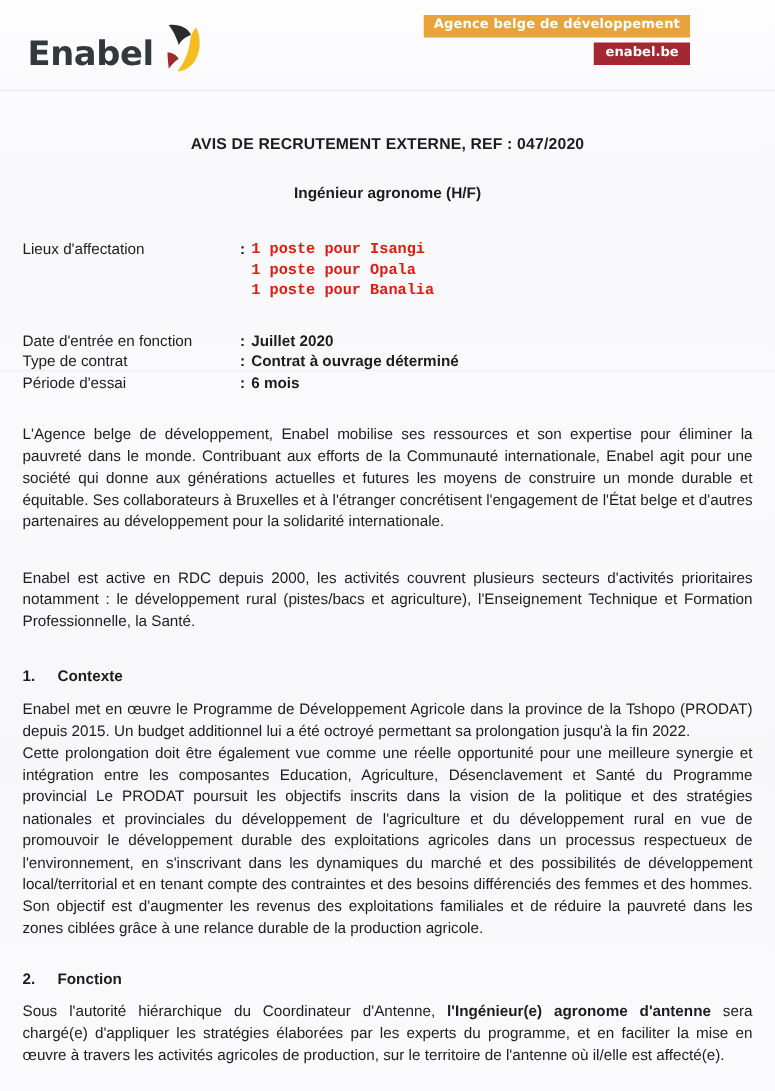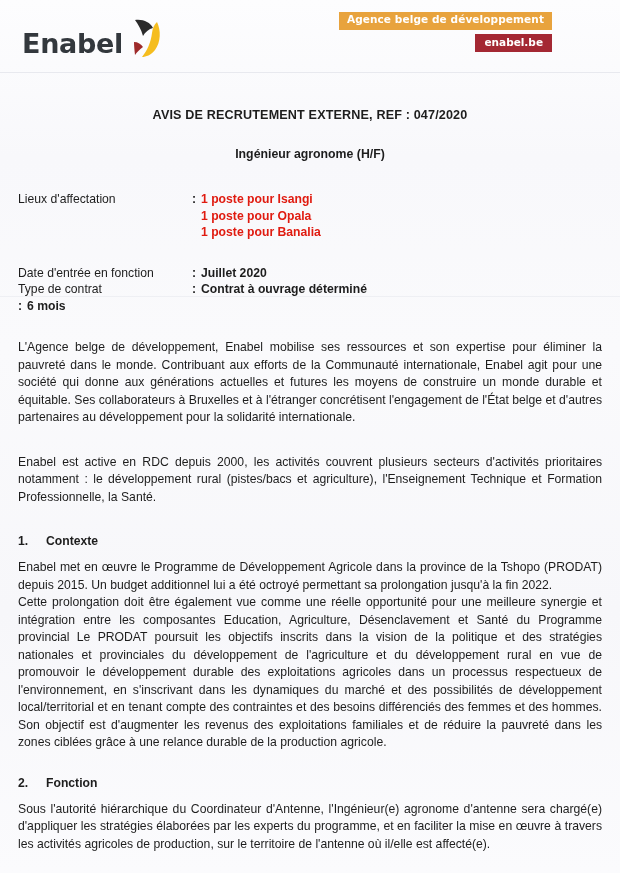--- a/index.html
+++ b/index.html
@@ -129,21 +129,21 @@
   .kv-sep {
     width: 9px;
     flex: 0 0 9px;
     font-size: 12.2px;
     font-weight: bold;
   }
   .kv-value {
     font-size: 12.2px;
     font-weight: bold;
   }
-  .kv-value.red { color: #e01b10; }
+  .kv-value.red { color: #e01b10; font-family: Liberation Mono, monospace; }
 
   
   .para {
     font-size: 12.2px;
     line-height: 17.5px;
     text-align: justify;
     margin: 0;
   }
   .para + .para { margin-top: 27px; }
   .block-gap-lg { margin-top: 14px; }
@@ -155,21 +155,21 @@
     display: flex;
   }
   .section-num {
     width: 28px;
     flex: 0 0 28px;
   }
   .intro { margin-top: 25px; }
   .sec-contexte { margin-top: 28px; }
   .sec-fonction { margin-top: 24px; }
   .after-heading { margin-top: 11px; }
-  b.inline { font-weight: normal; margin-top: 20px; }
+  b.inline { font-weight: bold; margin-top: 20px; }
 </style>
 </head>
 <body>
 
 <div class="page">
 
   <div class="scan-fold f1"></div>
   <div class="scan-fold f2"></div>
 
   <div class="header">
@@ -224,20 +224,21 @@
         <div class="kv-label">Date d'entrée en fonction</div>
         <div class="kv-sep">:</div>
         <div class="kv-value">Juillet 2020</div>
       </div>
       <div class="kv-row">
         <div class="kv-label">Type de contrat</div>
         <div class="kv-sep">:</div>
         <div class="kv-value">Contrat à ouvrage déterminé</div>
       </div>
       <div class="kv-row">
+        <div class="kv-label">Période d'essai</div>
         <div class="kv-sep">:</div>
         <div class="kv-value">6 mois</div>
       </div>
     </div>
 
     <div class="intro">
       <p class="para">L'Agence belge de développement, Enabel mobilise ses ressources et son expertise pour éliminer la pauvreté dans le monde. Contribuant aux efforts de la Communauté internationale, Enabel agit pour une société qui donne aux générations actuelles et futures les moyens de construire un monde durable et équitable. Ses collaborateurs à Bruxelles et à l'étranger concrétisent l'engagement de l'État belge et d'autres partenaires au développement pour la solidarité internationale.</p>
       <p class="para block-gap-lg">Enabel est active en RDC depuis 2000, les activités couvrent plusieurs secteurs d'activités prioritaires notamment : le développement rural (pistes/bacs et agriculture), l'Enseignement Technique et Formation Professionnelle, la Santé.</p>
     </div>
 

